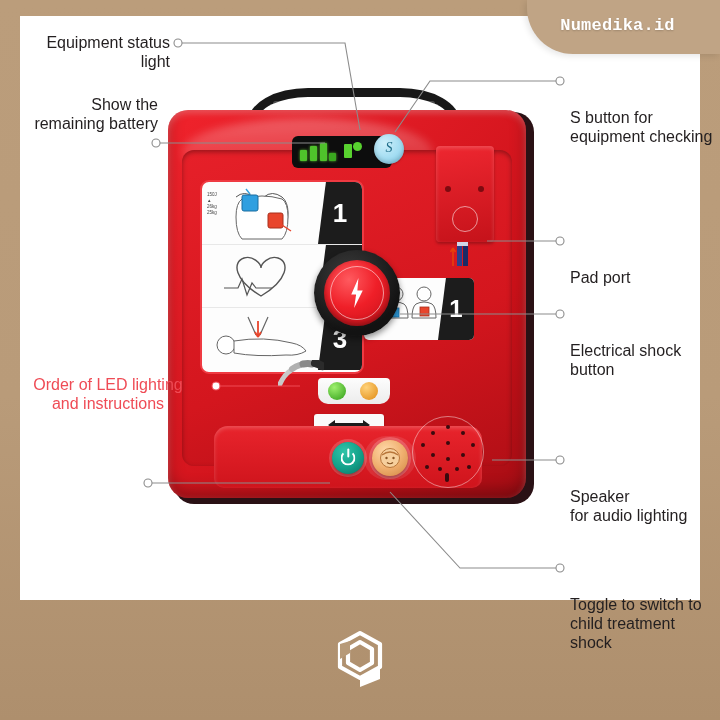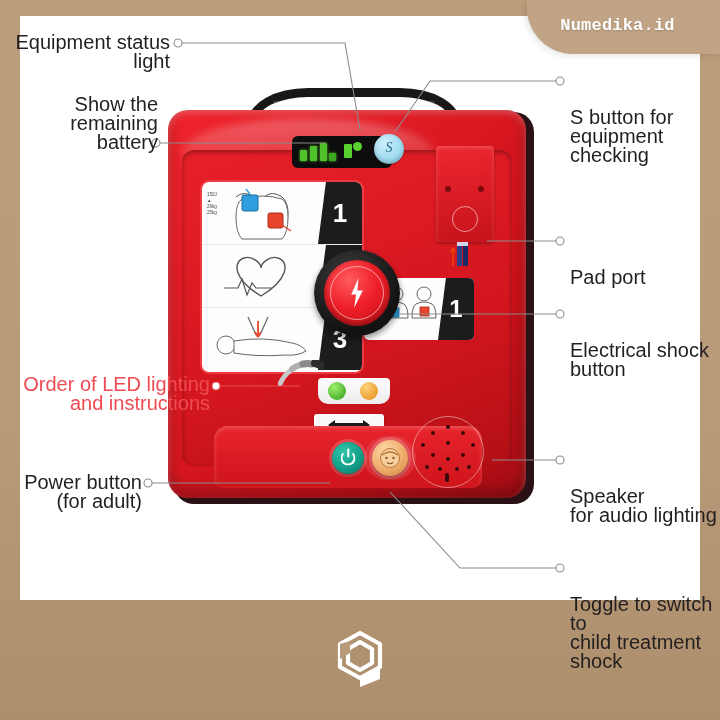--- a/index.html
+++ b/index.html
@@ -35,26 +35,26 @@
   }
   .ribbon span{
     position:absolute;left:0;right:12px;top:16px;
     text-align:center;color:#ffffff;font-size:17px;font-weight:bold;
     letter-spacing:.2px;
     text-shadow:0 1px 2px rgba(0,0,0,.18);
   }
 
   
   .label{
-    position:absolute;font-size:20px;line-height:19px;color:#231f20;
+    position:absolute;font-size:16px;line-height:19px;color:#231f20;
     white-space:pre-line;z-index:30;
   }
   .label.right{text-align:left;margin-top:37px;}
   .label.left{text-align:right;}
-  .label.red{color:#ef4b55;}
+  .label.red{color:#ef4b55;text-align:center;}
 
   
   svg.leaders{position:absolute;left:0;top:0;width:720px;height:720px;z-index:20;pointer-events:none;}
 
   
   .device{position:absolute;left:168px;top:88px;width:372px;height:420px;z-index:10;}
 
   
   .handle{
     position:absolute;left:80px;top:0px;width:212px;height:34px;
@@ -463,22 +463,20 @@
       </div>
     </div>
   </div>
 
   <div class="label left" style="left:10px;  top:33px;  width:160px;">Equipment status
 light</div>
   <div class="label left" style="left:10px;  top:95px; width:148px;">Show the
 remaining battery</div>
   <div class="label left red" style="left:6px; top:375px; width:204px;">Order of LED lighting
 and instructions</div>
-  <div class="label left" style="left:10px;  top:473px; width:132px;">Power button
-(for adult)</div>
 
   <div class="label right" style="left:570px; top:71px;  width:150px;">S button for
 equipment checking</div>
   <div class="label right" style="left:570px; top:231px; width:140px;">Pad port</div>
   <div class="label right" style="left:570px; top:304px; width:140px;">Electrical shock
 button</div>
   <div class="label right" style="left:570px; top:450px; width:150px;">Speaker
 for audio lighting</div>
   <div class="label right" style="left:570px; top:558px; width:150px;">Toggle to switch to
 child treatment shock</div>

